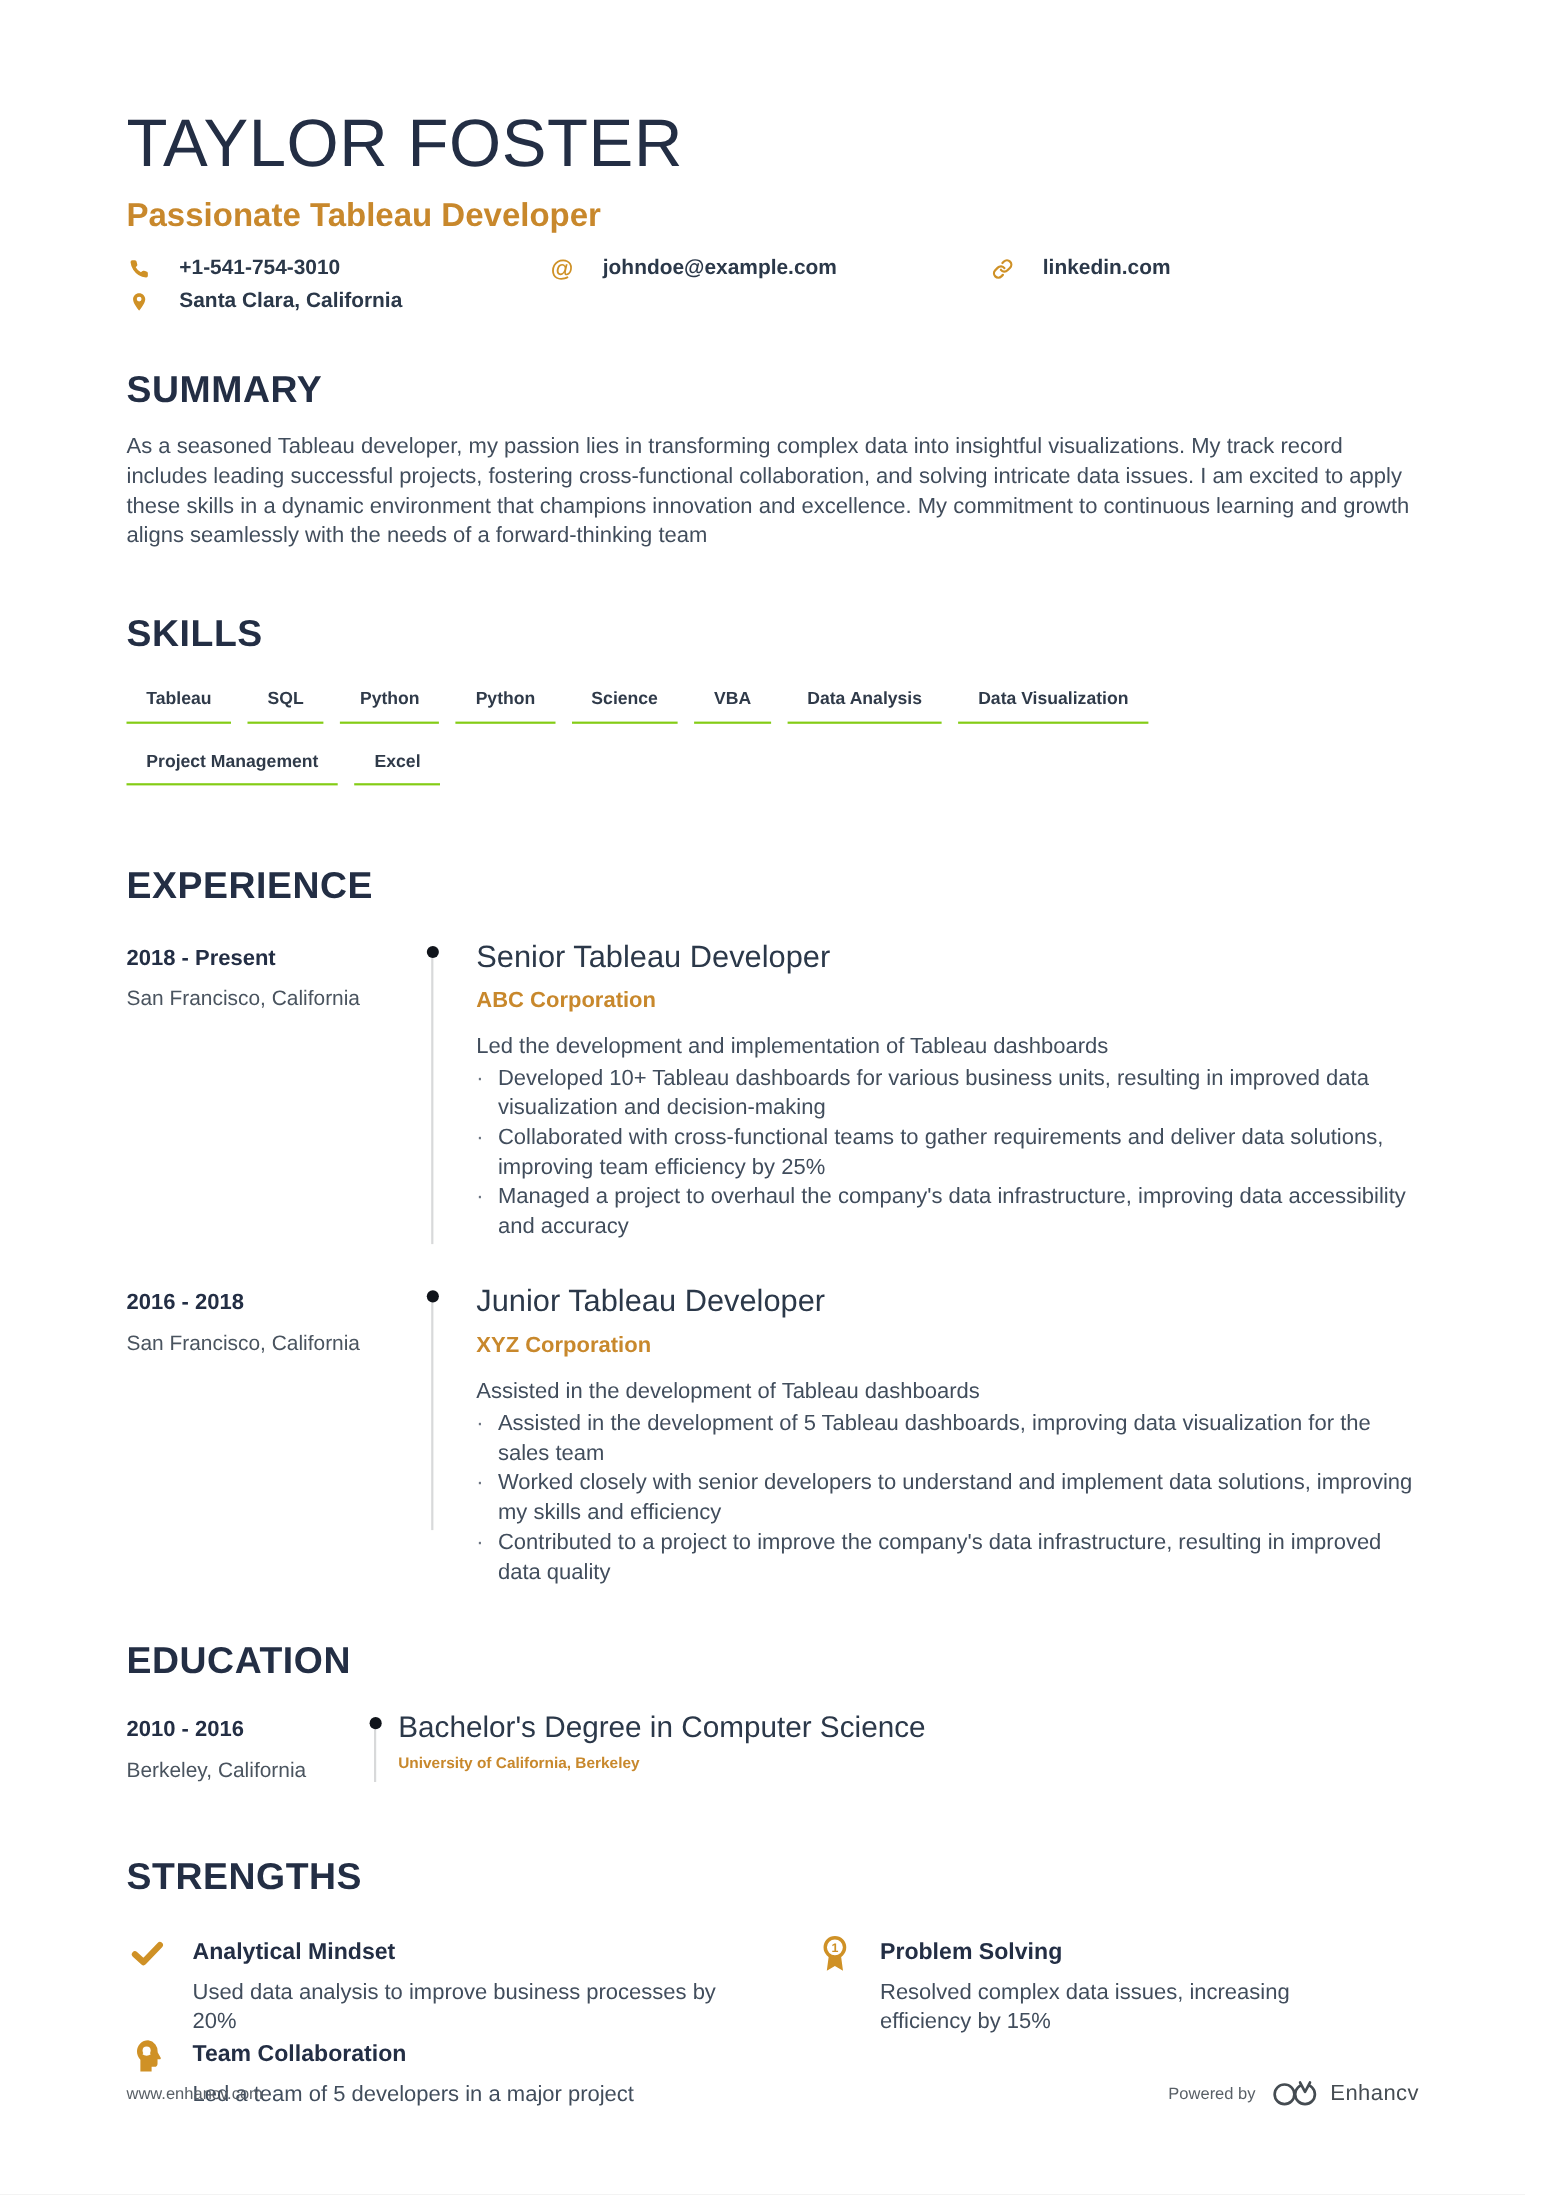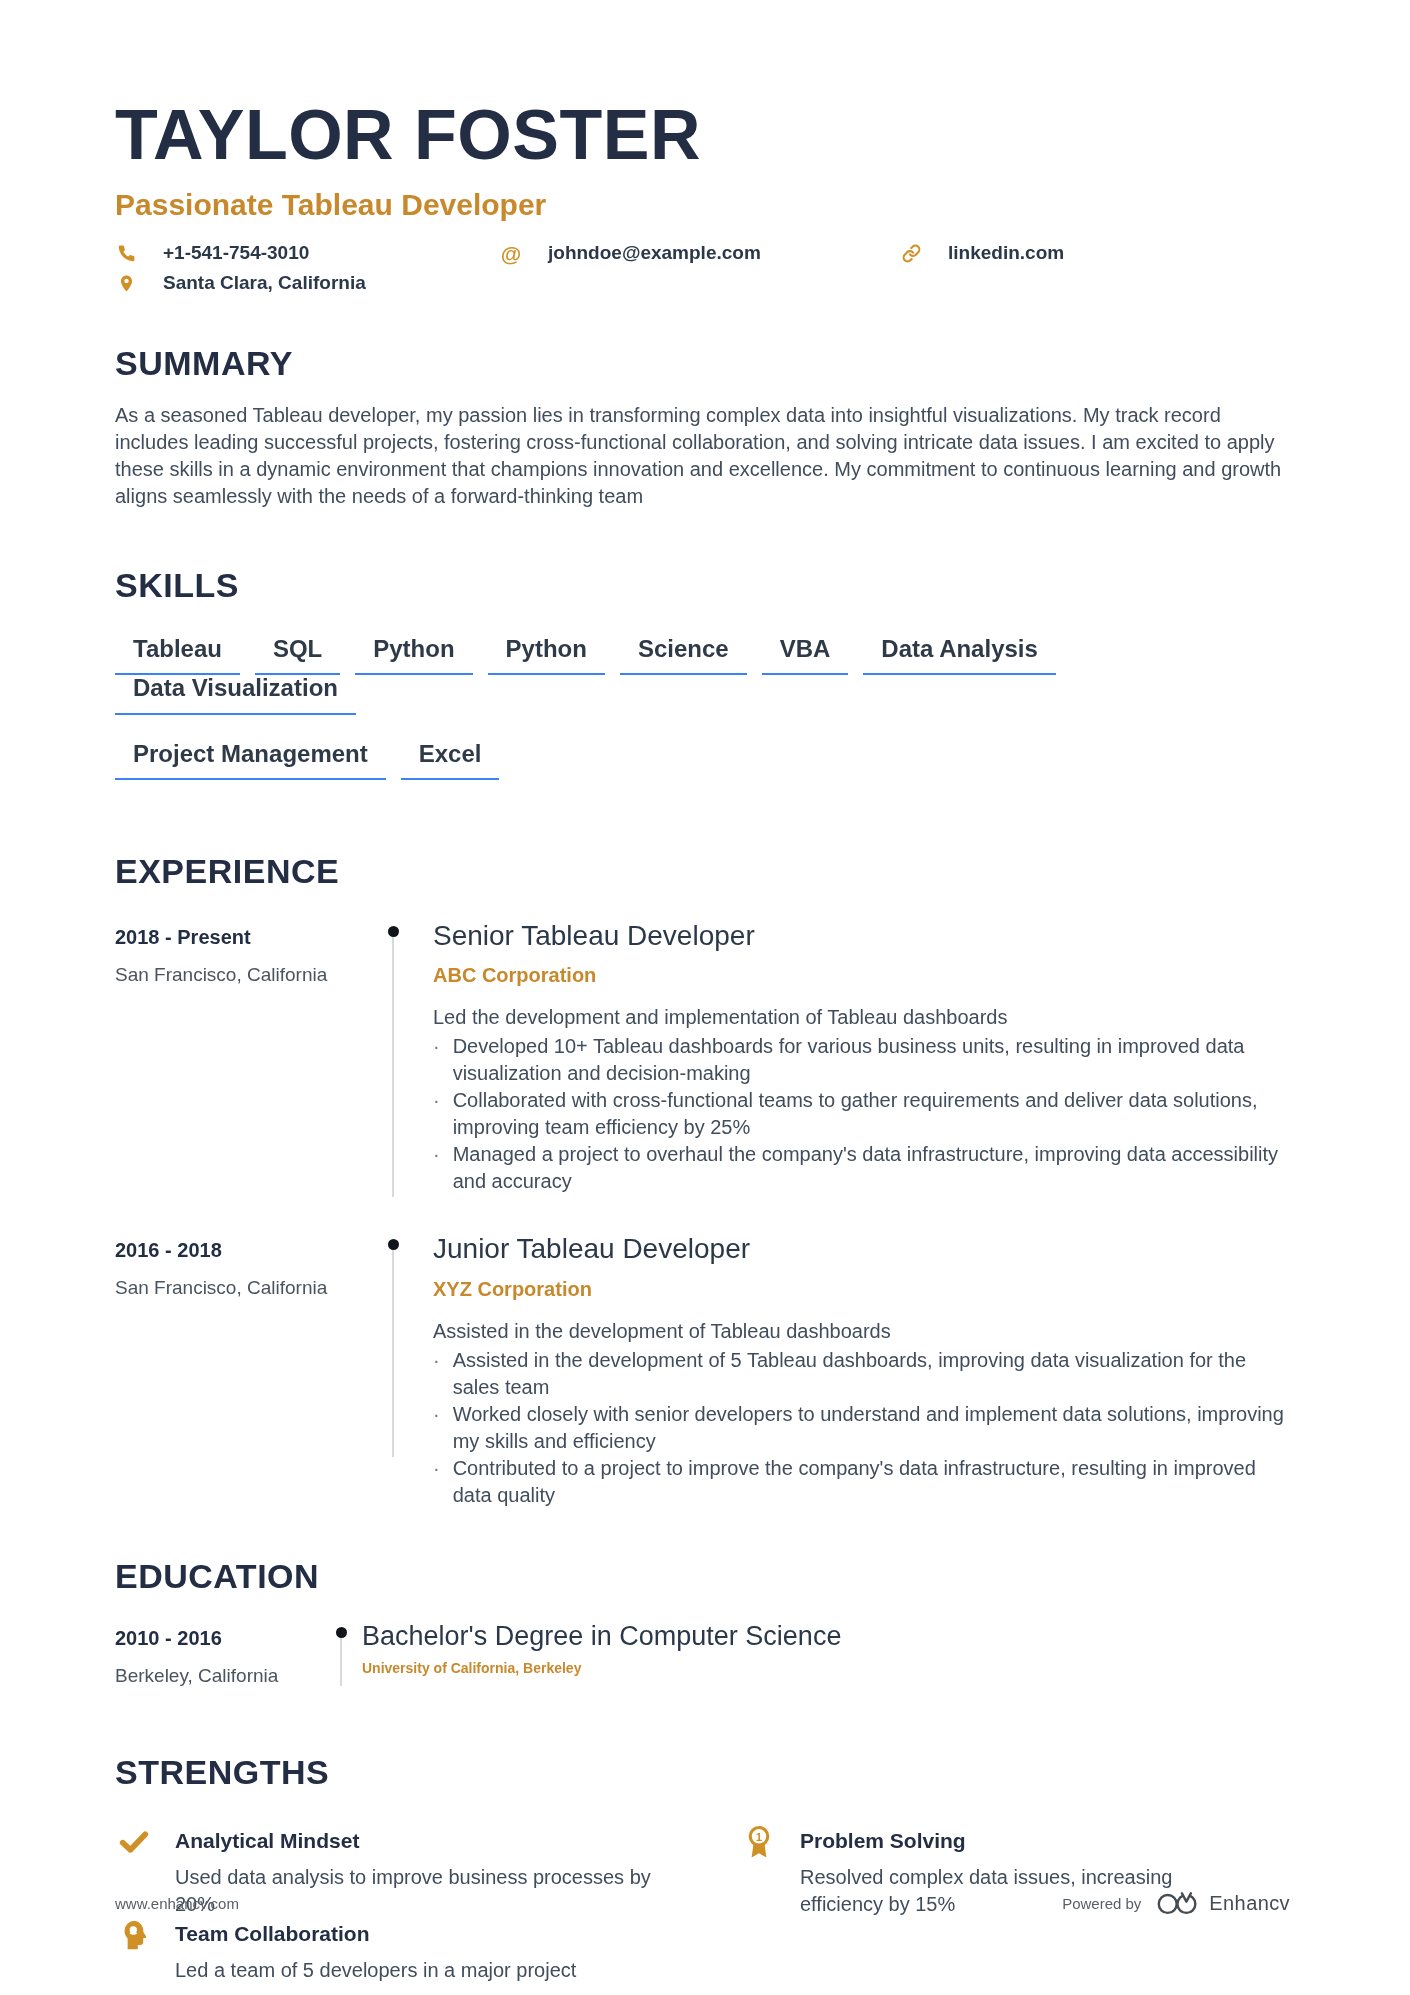--- a/index.html
+++ b/index.html
@@ -4,21 +4,21 @@
 <style>
   * { margin:0; padding:0; box-sizing:border-box; }
   html,body { background:#e9e9e9; }
   .page {
     width:1410px; height:1995px; background:#ffffff; position:relative;
     margin:0 auto; font-family:"Liberation Sans", sans-serif; overflow:hidden;
   }
   .content { padding:100px 120px 0 115px; }
 
   
-  .name { font-size:70px; font-weight:700; color:#232e44; letter-spacing:.5px; line-height:1; }
+  .name { font-size:61px; font-weight:400; color:#232e44; letter-spacing:.5px; line-height:1; }
   .subtitle { margin-top:20px; font-size:30px; font-weight:700; color:#c8882c; line-height:1; }
   .contact { margin-top:18px; }
   .contact-row { display:flex; align-items:center; height:30px; }
   .contact-item { display:flex; align-items:center; gap:26px; font-size:19px; font-weight:700; color:#2b3849; }
   .contact-item.c1 { width:385px; }
   .contact-item.c2 { width:400px; }
   .cicon { width:22px; height:22px; display:inline-flex; align-items:center; justify-content:center; color:#cf9126; flex:0 0 auto; }
   .cicon svg { width:19px; height:19px; }
   .at-glyph { font-size:21px; font-weight:700; color:#cf9126; line-height:1; }
 
@@ -29,22 +29,22 @@
   .sec-summary { margin-top:48px; }
   .sec-skills { margin-top:58px; }
   .sec-exp { margin-top:74px; }
   .sec-edu { margin-top:50px; }
   .sec-str { margin-top:68px; }
 
   
   .skills-row { margin-top:34px; display:flex; flex-wrap:wrap; }
   .skills-row + .skills-row { margin-top:26px; }
   .pill {
-    display:inline-block; font-size:24px; font-weight:700; color:#2f3a49;
-    padding:0 18px 11px 18px; border-bottom:2px solid #3b82f6; margin-right:15px; line-height:1.1;
+    display:inline-block; font-size:16px; font-weight:700; color:#2f3a49;
+    padding:0 18px 11px 18px; border-bottom:2px solid #84cc16; margin-right:15px; line-height:1.1;
   }
 
   
   .job { display:grid; grid-template-columns:258px 40px 1fr; padding-bottom:38px; }
   .job.last { padding-bottom:0; }
   .tcol { position:relative; }
   .tcol .line { position:absolute; left:50%; margin-left:-1px; width:2px; background:#d8d9da; top:9px; bottom:-2px; }
   .job.last .tcol .line { bottom:52px; }
   .tcol .dot { position:absolute; left:50%; margin-left:-5.5px; top:6px; width:11px; height:11px; border-radius:50%; background:#10141b; }
   .exp-body { margin-top:32px; }

